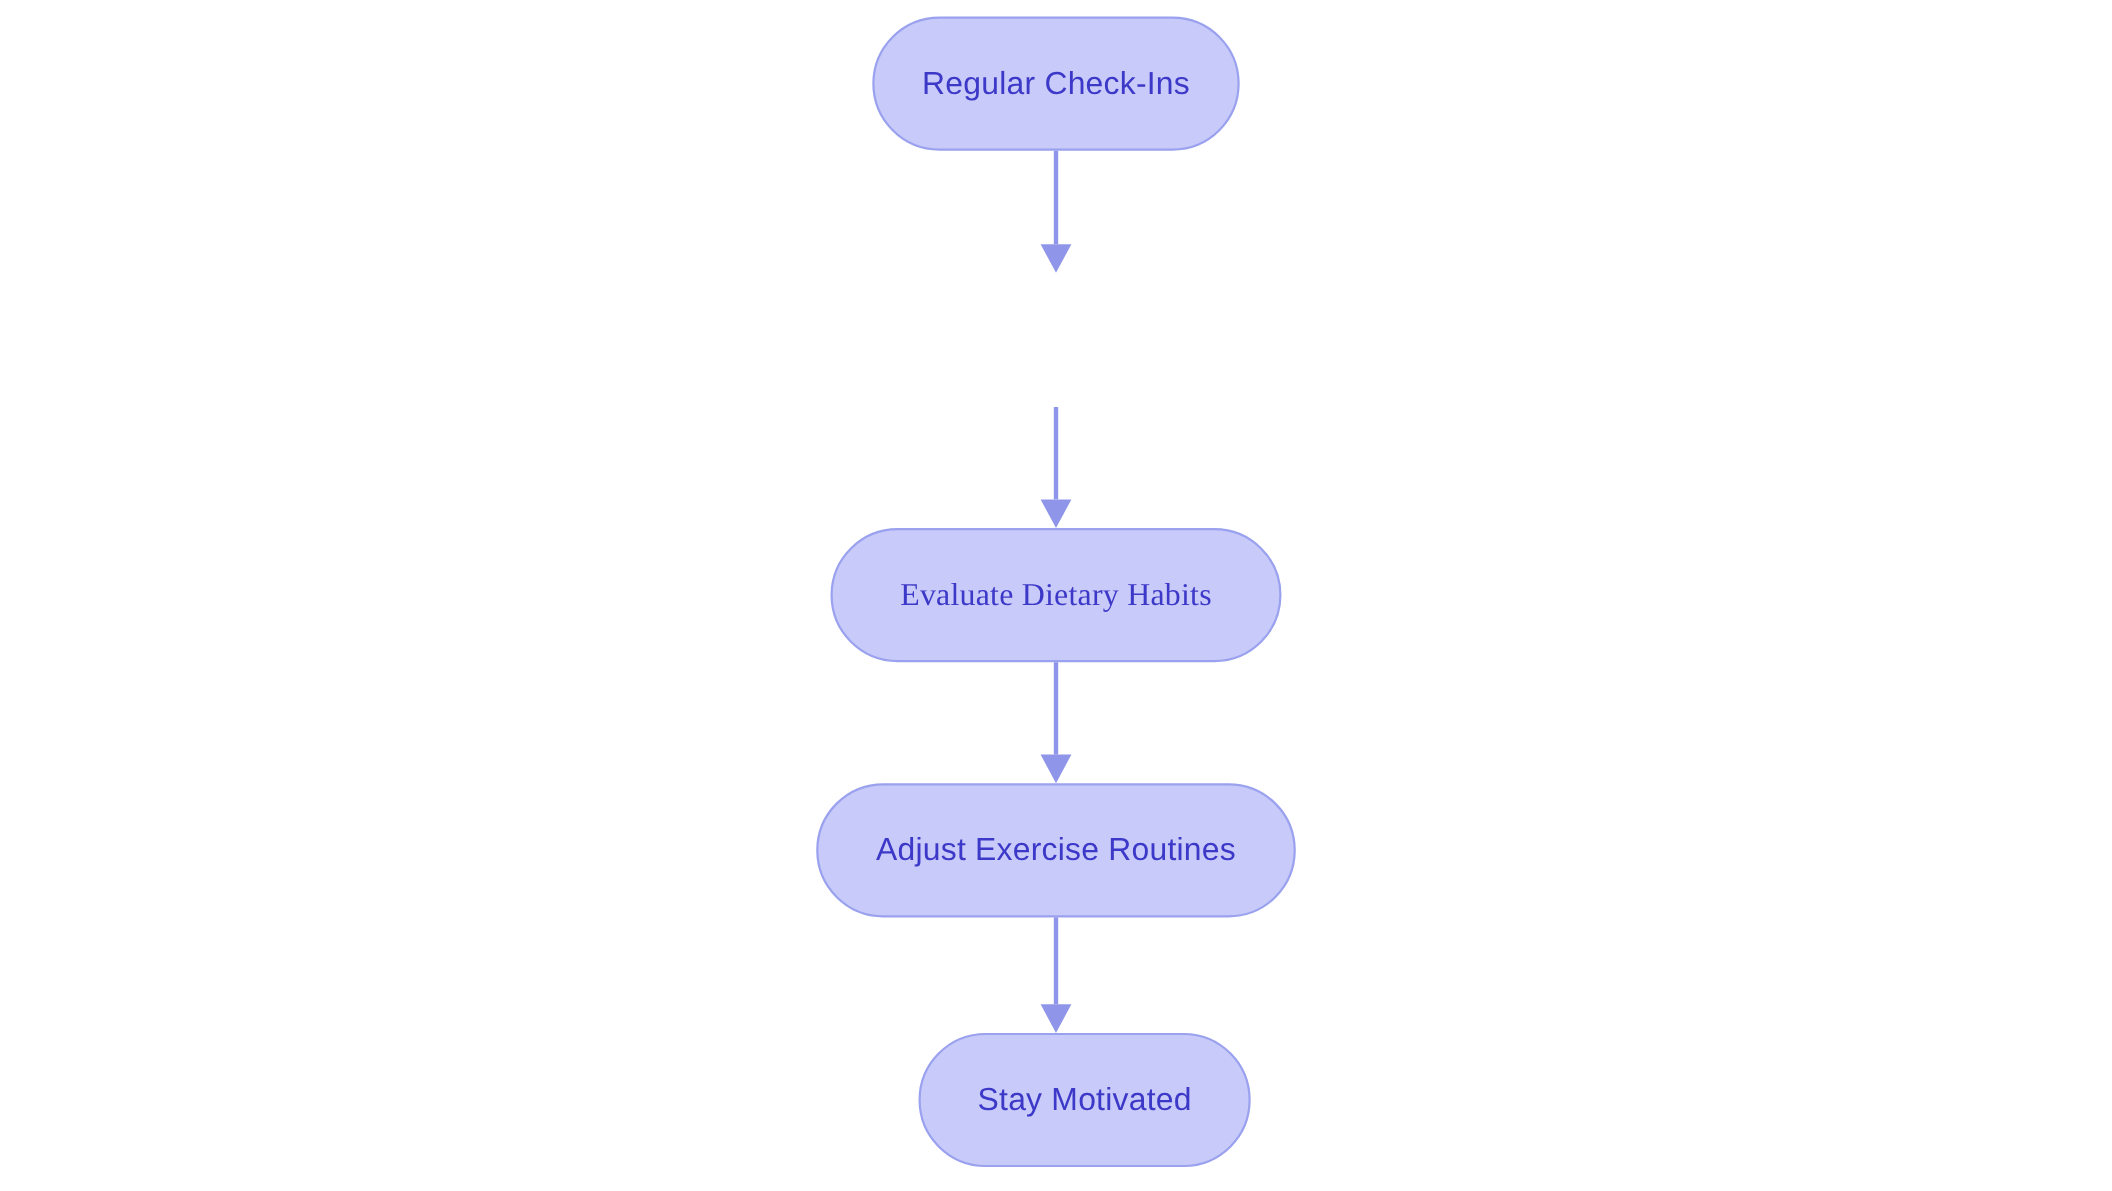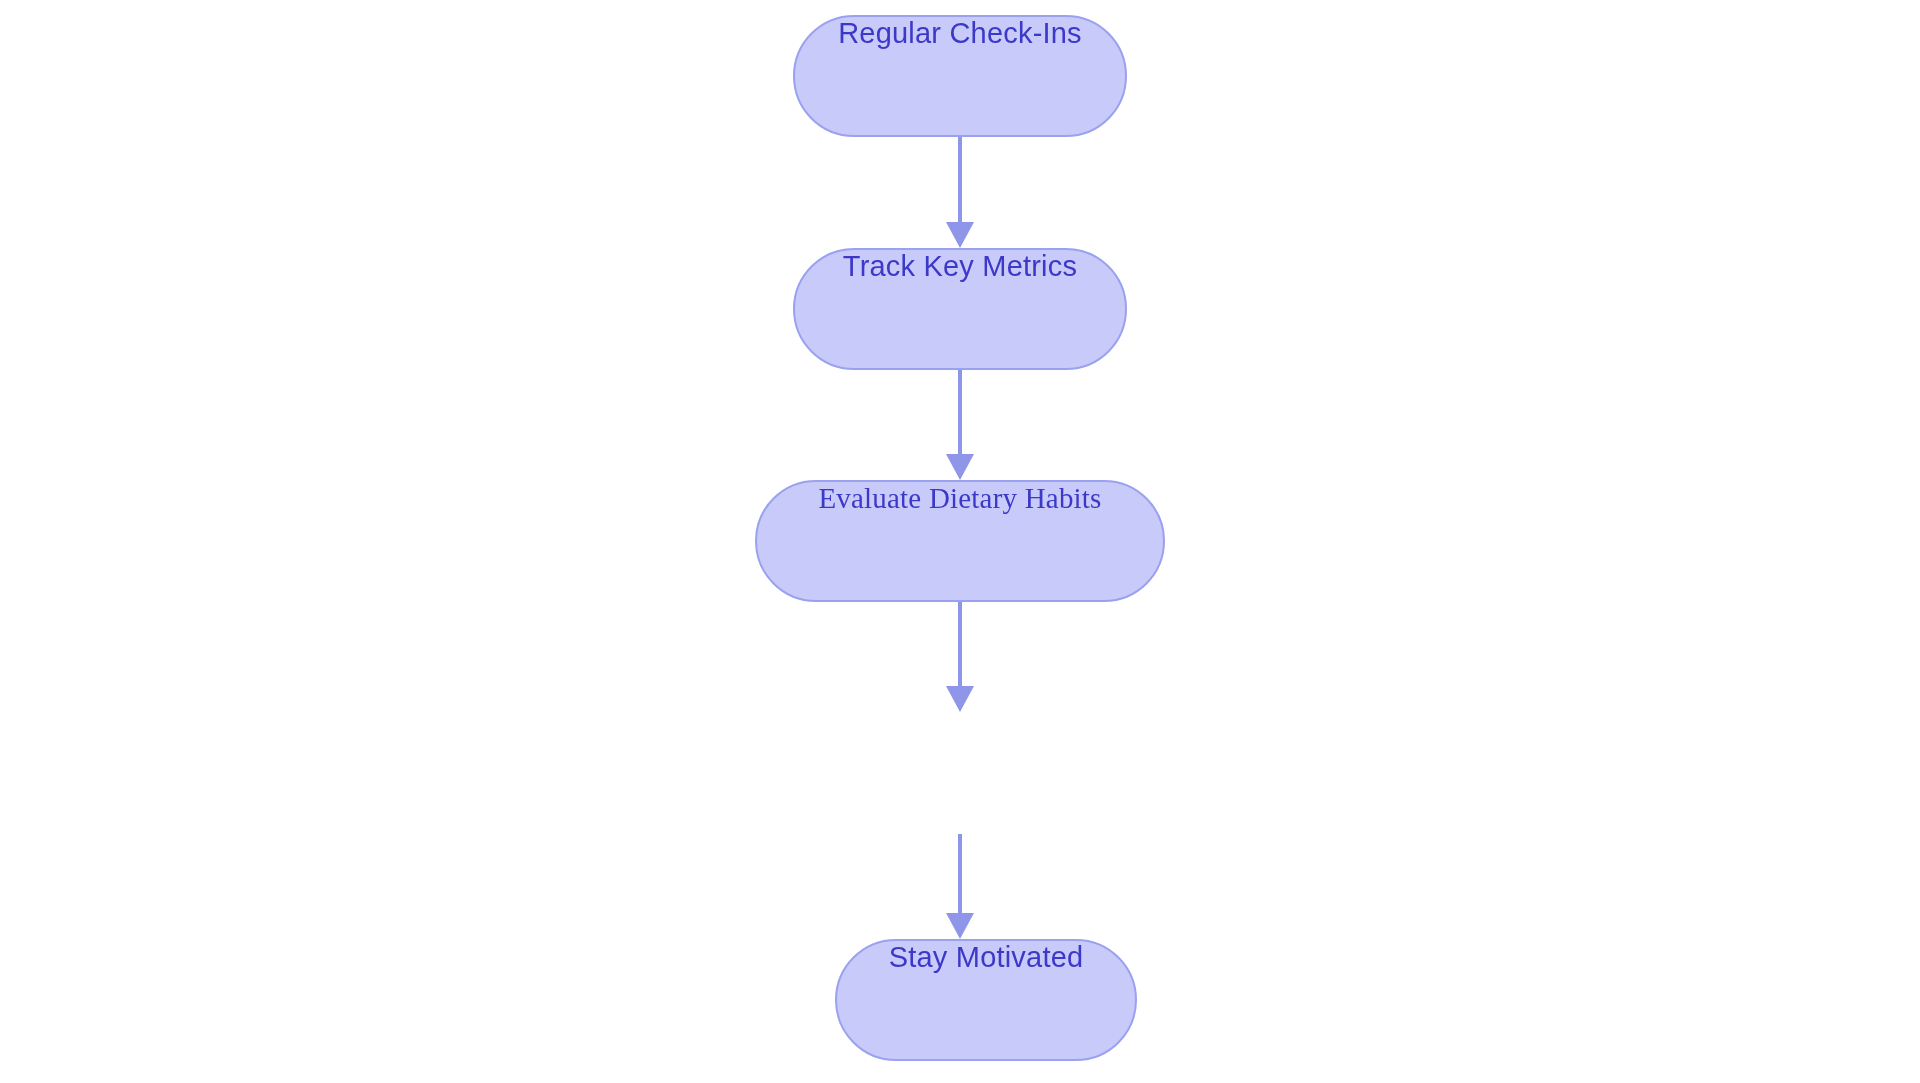--- a/index.html
+++ b/index.html
@@ -23,20 +23,21 @@
     height: 1083px;
     background: var(--background);
   }
   .node {
     position: absolute;
     height: 122px;
     border-radius: 61px;
     background: var(--node-fill);
     border: 2px solid var(--node-border);
     display: flex;
+    align-items: center;
     justify-content: center;
   }
   .node-label {
     color: var(--node-text);
     font-size: 29px;
     font-weight: 400;
     letter-spacing: 0.2px;
     white-space: nowrap;
   }
   .connector {
@@ -67,38 +68,38 @@
 
   <div class="node" style="left:793px; top:15px; width:334px;">
     <span class="node-label">Regular Check-Ins</span>
   </div>
 
   <div class="connector" style="top:137px; height:111px;">
     <div class="connector-line"></div>
     <div class="connector-head"></div>
   </div>
 
-  <div class="node" style="left:793px; top:248px; width:334px;">
-    <span class="node-label">Track Key Metrics</span>
-  </div>
 
   <div class="connector" style="top:370px; height:110px;">
     <div class="connector-line"></div>
     <div class="connector-head"></div>
   </div>
 
   <div class="node" style="left:755px; top:480px; width:410px;font-family:Liberation Serif, serif;">
     <span class="node-label">Evaluate Dietary Habits</span>
   </div>
 
   <div class="connector" style="top:602px; height:110px;">
     <div class="connector-line"></div>
     <div class="connector-head"></div>
   </div>
 
+  <div class="node" style="left:742px; top:712px; width:436px;">
+    <span class="node-label">Adjust Exercise Routines</span>
+  </div>
 
   <div class="connector" style="top:834px; height:105px;">
     <div class="connector-line"></div>
     <div class="connector-head"></div>
   </div>
 
   <div class="node" style="left:835px; top:939px; width:302px;">
     <span class="node-label">Stay Motivated</span>
   </div>
 

